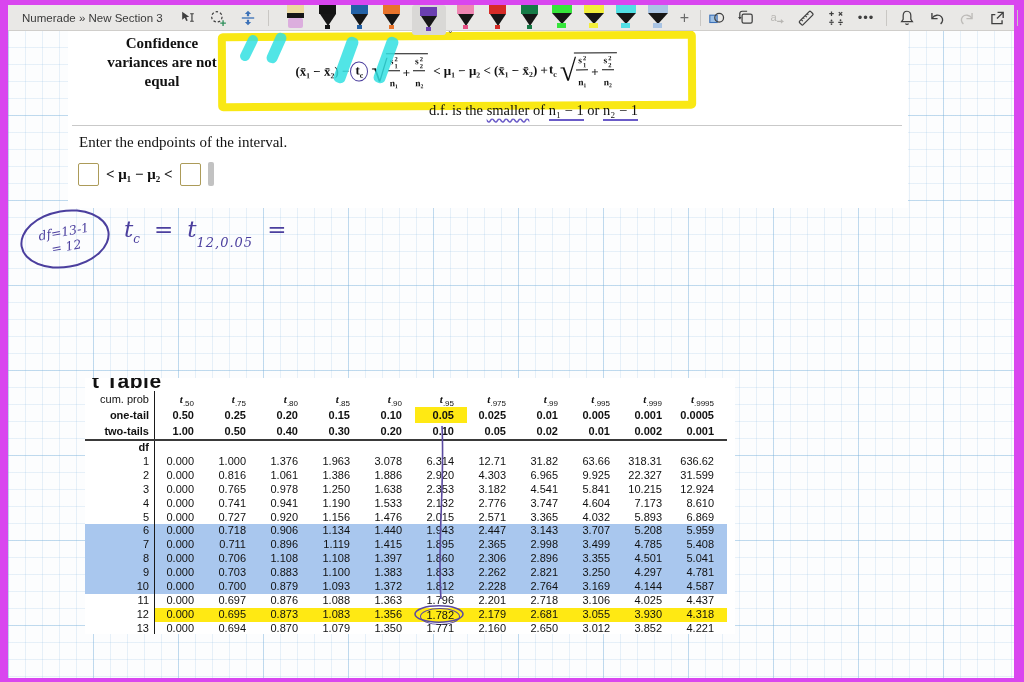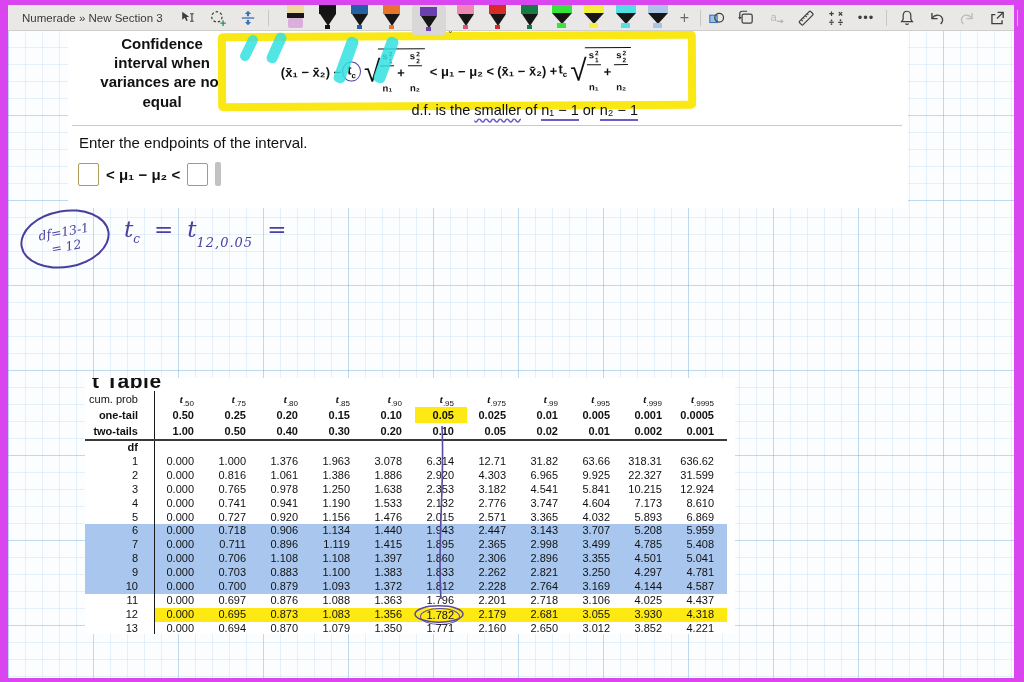--- a/index.html
+++ b/index.html
@@ -31,34 +31,34 @@
   .grow{margin-left:auto;}
   
   .canvas{position:absolute;left:8px;top:30px;right:10px;bottom:4px;background:#fcfdfe;overflow:hidden;
     background-image:
       linear-gradient(to right, rgba(125,180,220,.38) 1px, transparent 1px),
       linear-gradient(to bottom, rgba(125,180,220,.38) 1px, transparent 1px),
       linear-gradient(to right, rgba(150,195,228,.22) 1px, transparent 1px),
       linear-gradient(to bottom, rgba(150,195,228,.22) 1px, transparent 1px);
     background-size:85px 85px,85px 85px,17px 17px,17px 17px;}
   
-  .ppanel{position:absolute;left:60px;top:0;width:840px;height:178px;background:#fff;}
+  .ppanel{position:absolute;left:60px;top:0;width:840px;height:178px;background:#fff;font-family:Liberation Serif, serif;}
   .fig-label{position:absolute;left:10px;top:4px;width:168px;text-align:center;
              font-weight:bold;font-size:15px;line-height:1.28;color:#111;}
   .fbox{position:absolute;left:150px;top:2px;width:462px;height:62px;border:8px solid rgba(248,230,0,.92);
         border-radius:5px;background:#fff;display:flex;align-items:center;justify-content:center;
         transform:rotate(-.3deg);}
   .formula{display:flex;align-items:center;font-weight:bold;font-size:13px;color:#111;white-space:nowrap;}
   .tc-circ{border:1.6px solid #4b3f9e;border-radius:50%;padding:0 4px 1px;margin:0 1px;}
   .rad{display:inline-flex;align-items:center;margin:0 2px;}
   .rsign{font-size:30px;font-weight:normal;line-height:0;margin-right:-2px;}
   .runder{display:inline-flex;align-items:center;gap:3px;border-top:1.6px solid #111;padding:2px 3px 0 2px;}
   .frac{display:inline-flex;flex-direction:column;align-items:center;font-size:9.5px;line-height:1.1;}
   .frac .num{display:flex;align-items:flex-start;border-bottom:1px solid #111;padding:0 2px 1px;}
-  .frac .den{padding-top:17px;}
+  .frac .den{padding-top:7px;}
   .sstack{display:inline-flex;flex-direction:column;font-size:6.5px;line-height:1;margin-left:1px;}
   .swipe{position:absolute;background:rgba(50,224,226,.85);border-radius:5px;}
   .dfnote{position:absolute;left:190px;top:72px;width:380px;text-align:right;font-size:14.5px;color:#111;white-space:nowrap;}
   .u-wavy{text-decoration:underline;text-decoration-style:wavy;text-decoration-color:#6a5bc8;text-underline-offset:3px;}
   .u-line{border-bottom:2px solid #6a5bc8;padding-bottom:1px;}
   .pdivider{position:absolute;left:4px;right:6px;top:95px;border-top:1px solid #c9c9c9;}
   .prompt{position:absolute;left:11px;top:104px;font-size:15px;color:#111;}
   .answer-row{position:absolute;left:10px;top:132px;display:flex;align-items:center;gap:5px;}
   .abox{width:19px;height:21px;background:#fff;border:1.6px solid #ac9b59;border-radius:2px;}
   .rel{font-size:15px;font-weight:bold;color:#111;margin:0 2px;}
@@ -71,21 +71,21 @@
               font-size:12.5px;line-height:1.2;}
   .hw-expr{position:absolute;left:108px;top:14px;font-size:23px;display:flex;align-items:flex-start;gap:14px;}
   .hw-sub{font-size:12px;vertical-align:-6px;}
   .hw-sub2{font-size:13px;vertical-align:-10px;letter-spacing:1px;}
   
   .tpanel{position:absolute;left:77px;top:348px;width:650px;height:256px;background:#fff;overflow:hidden;}
   .tt-clip{height:10px;overflow:hidden;padding-left:7px;}
   .tt-clip b{display:block;margin-top:-9px;font-size:21px;color:#111;letter-spacing:.5px;}
   .tgrid{display:grid;grid-template-columns:70px repeat(11,52px);margin-top:3px;}
   .cell{font-size:11px;color:#111;white-space:nowrap;text-align:right;padding-right:13px;}
-  .lc{padding-right:16px;border-right:1.6px solid #1a1a1a;}
+  .lc{padding-right:5px;border-right:1.6px solid #1a1a1a;}
   .h1{height:16px;line-height:16px;}
   .hd{height:14px;line-height:13px;}
   .dr{height:13.9px;line-height:13.9px;}
   .bold{font-weight:bold;}
   .thead i{font-style:italic;font-family:"Liberation Serif",serif;font-weight:bold;}
   .thead sub{font-size:8px;}
   .rule{grid-column:1/-1;border-top:2px solid #3a3a3a;height:0;}
   .blue{background:#a9c7ee;}
   .ylw{background:#ffe913;}
   .circ-val{display:inline-block;border:1.5px solid #5a49a0;border-radius:50%;padding:0 5px 1px;margin-right:-6px;}
@@ -253,21 +253,20 @@
     </span>
     <span class="sep"></span>
 
   </div>
 
   <div class="canvas">
 
     <div class="ppanel">
       <div class="fig-label" id="fig-label">
           <div>Confidence</div>
-          <div>interval when</div>
           <div>variances are not</div>
           <div>equal</div>
         </div>
 
       <div class="fbox">
         <div class="formula">
           <span>(x̄₁ − x̄₂) −</span>
           <span class="tc-circ"><span>t</span><sub style="font-size:8px">c</sub></span>
           <span class="rad">
             <span class="rsign">√</span>

